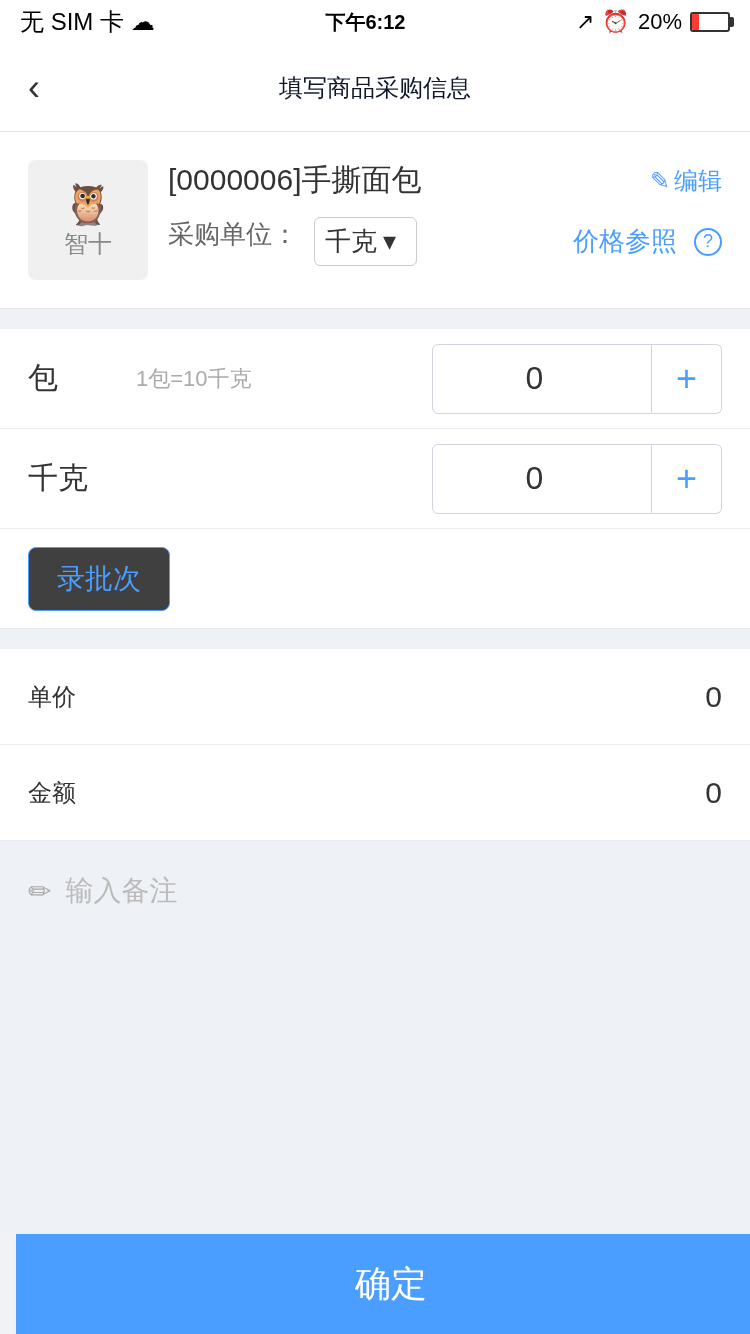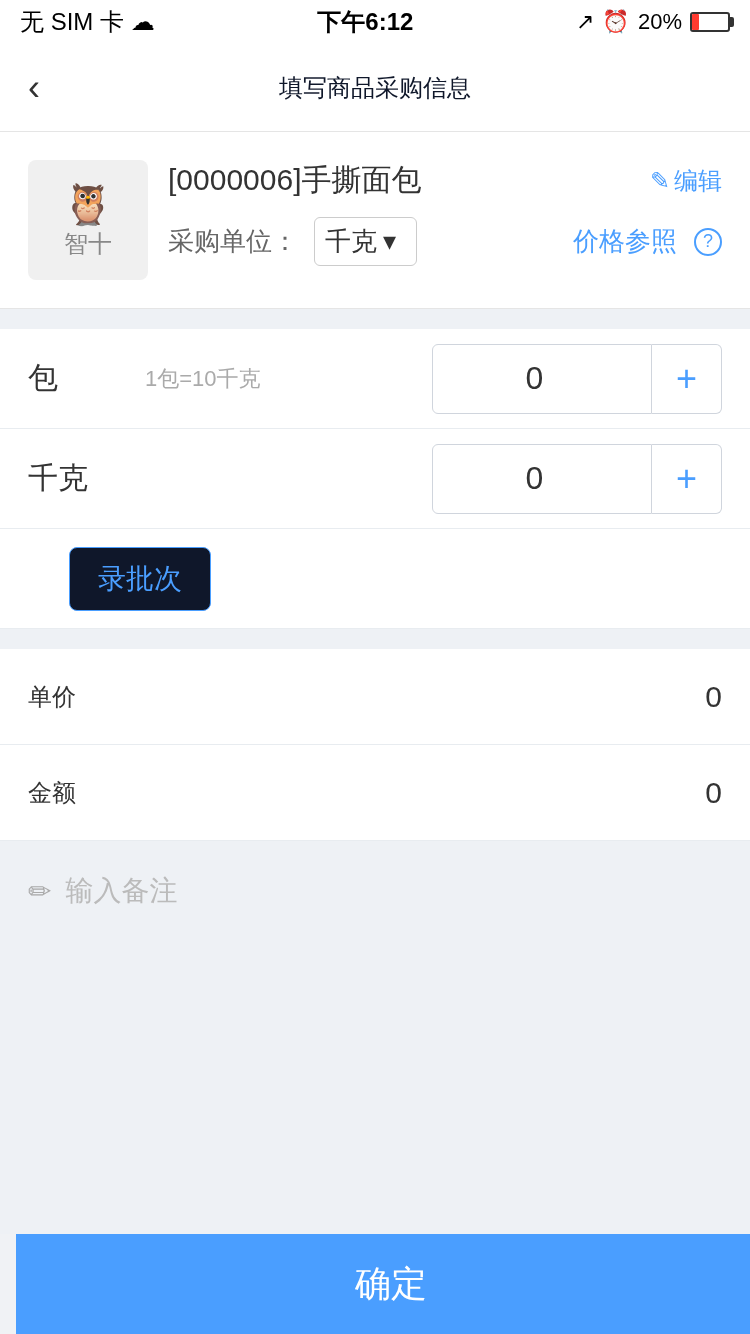--- a/index.html
+++ b/index.html
@@ -24,21 +24,21 @@
       padding: 0 20px;
       font-size: 24px;
       font-weight: 500;
     }
     .status-left {
       display: flex;
       align-items: flex-end;
       gap: 8px;
     }
     .status-center {
-      font-size: 24px;
+      font-size: 20px;
       font-weight: 600;
       text-align: center;
     }
     .status-right {
       display: flex;
       align-items: center;
       gap: 8px;
       font-size: 22px;
     }
     .battery-icon {
@@ -137,21 +137,20 @@
     }
     .edit-btn {
       font-size: 24px;
       color: #4a9eff;
       display: flex;
       align-items: center;
       gap: 4px;
     }
     .product-unit-row {
       display: flex;
-      align-items: center;
       gap: 16px;
     }
     .unit-label {
       font-size: 26px;
       color: #666;
     }
     .unit-select {
       border: 1px solid #ccc;
       border-radius: 6px;
       padding: 6px 20px 6px 10px;
@@ -191,21 +190,21 @@
       border-bottom: 1px solid #e8ecf0;
     }
     .form-row-label {
       font-size: 30px;
       color: #333;
       min-width: 100px;
     }
     .form-row-sublabel {
       font-size: 22px;
       color: #aaa;
-      margin-left: 17px;
+      margin-left: 8px;
     }
     .form-row-input-wrap {
       margin-left: auto;
       display: flex;
       align-items: center;
       gap: 0;
     }
     .form-input {
       width: 220px;
       height: 70px;
@@ -244,23 +243,22 @@
     .summary-text {
       font-size: 30px;
       color: #333;
     }
     .record-btn {
       border: 1px solid #4a9eff;
       border-radius: 8px;
       padding: 12px 28px;
       font-size: 28px;
       color: #4a9eff;
-      background: #0f172a;
+      background: #404040;
       cursor: pointer;
-      margin-left: 41px;
     }
 
     
     .info-section {
       background: #fff;
       margin-top: 0;
     }
     .info-row {
       display: flex;
       align-items: center;

